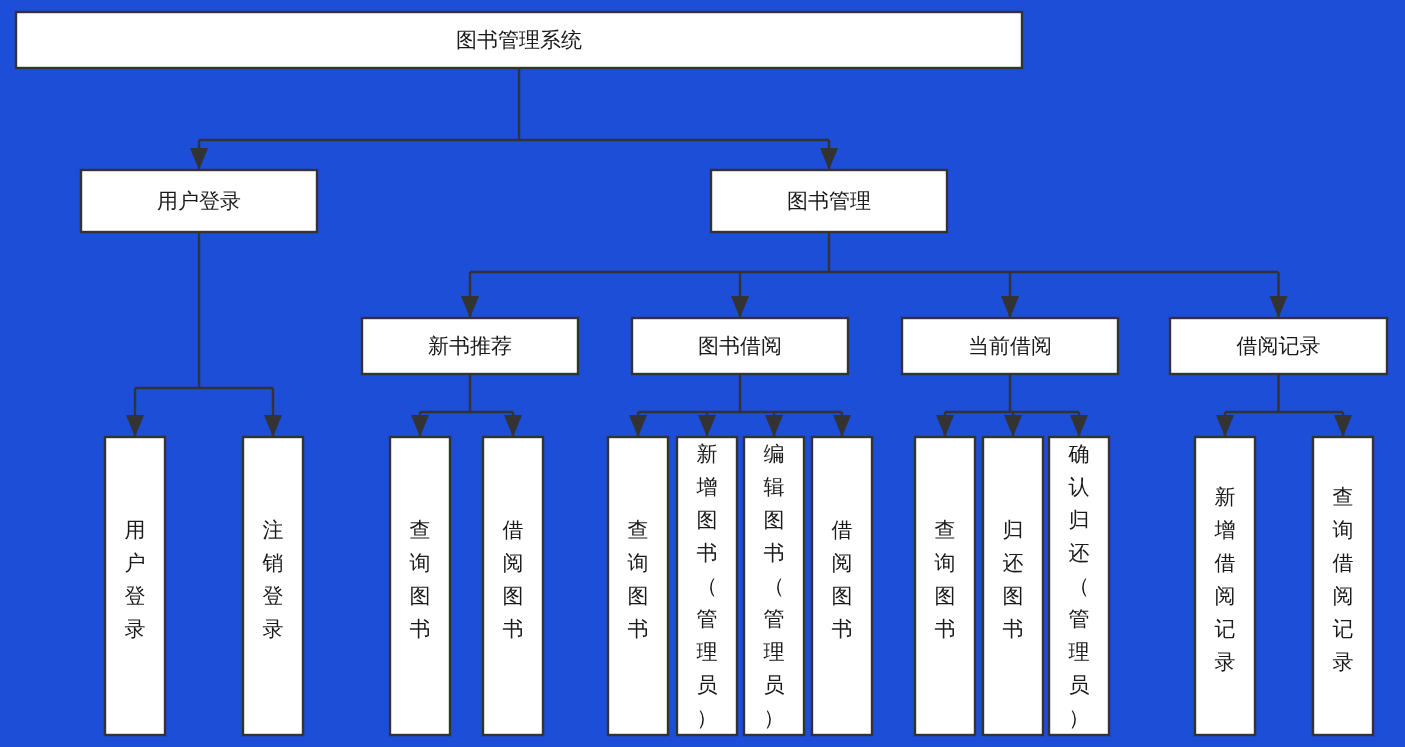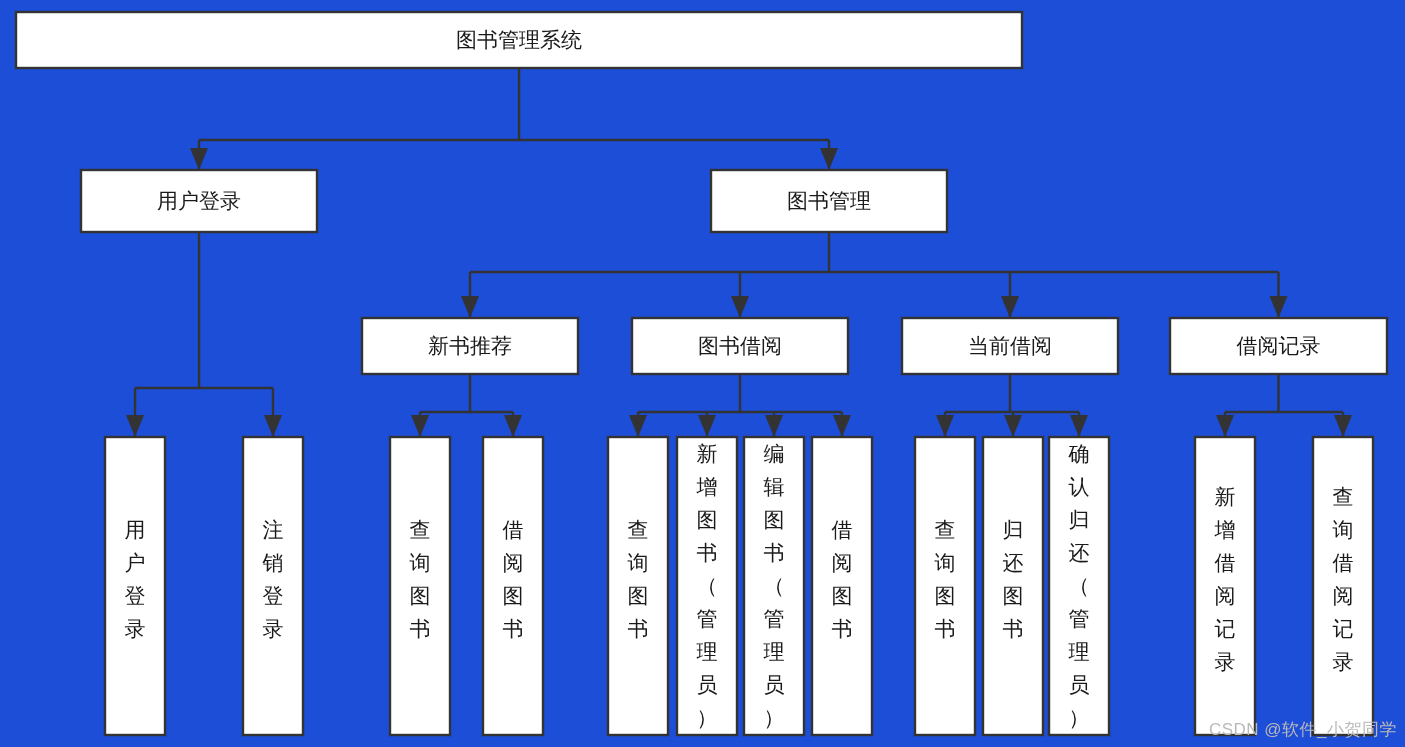--- a/index.html
+++ b/index.html
@@ -202,15 +202,14 @@
           <rect x="1195" y="437" width="60" height="298" class="node-box"></rect>
           <text class="node-label-v" x="1225" y="0"><tspan x="1225" y="503.5">新</tspan><tspan x="1225" y="536.5">增</tspan><tspan x="1225" y="569.5">借</tspan><tspan x="1225" y="602.5">阅</tspan><tspan x="1225" y="635.5">记</tspan><tspan x="1225" y="668.5">录</tspan></text>
         </g>
         <g>
           <rect x="1313" y="437" width="60" height="298" class="node-box"></rect>
           <text class="node-label-v" x="1343" y="0"><tspan x="1343" y="503.5">查</tspan><tspan x="1343" y="536.5">询</tspan><tspan x="1343" y="569.5">借</tspan><tspan x="1343" y="602.5">阅</tspan><tspan x="1343" y="635.5">记</tspan><tspan x="1343" y="668.5">录</tspan></text>
         </g>
       </g>
   </svg>
 
-  <div class="watermark">CSDN @软件_小贺同学</div>
 
 </div>
 
 </body></html>

